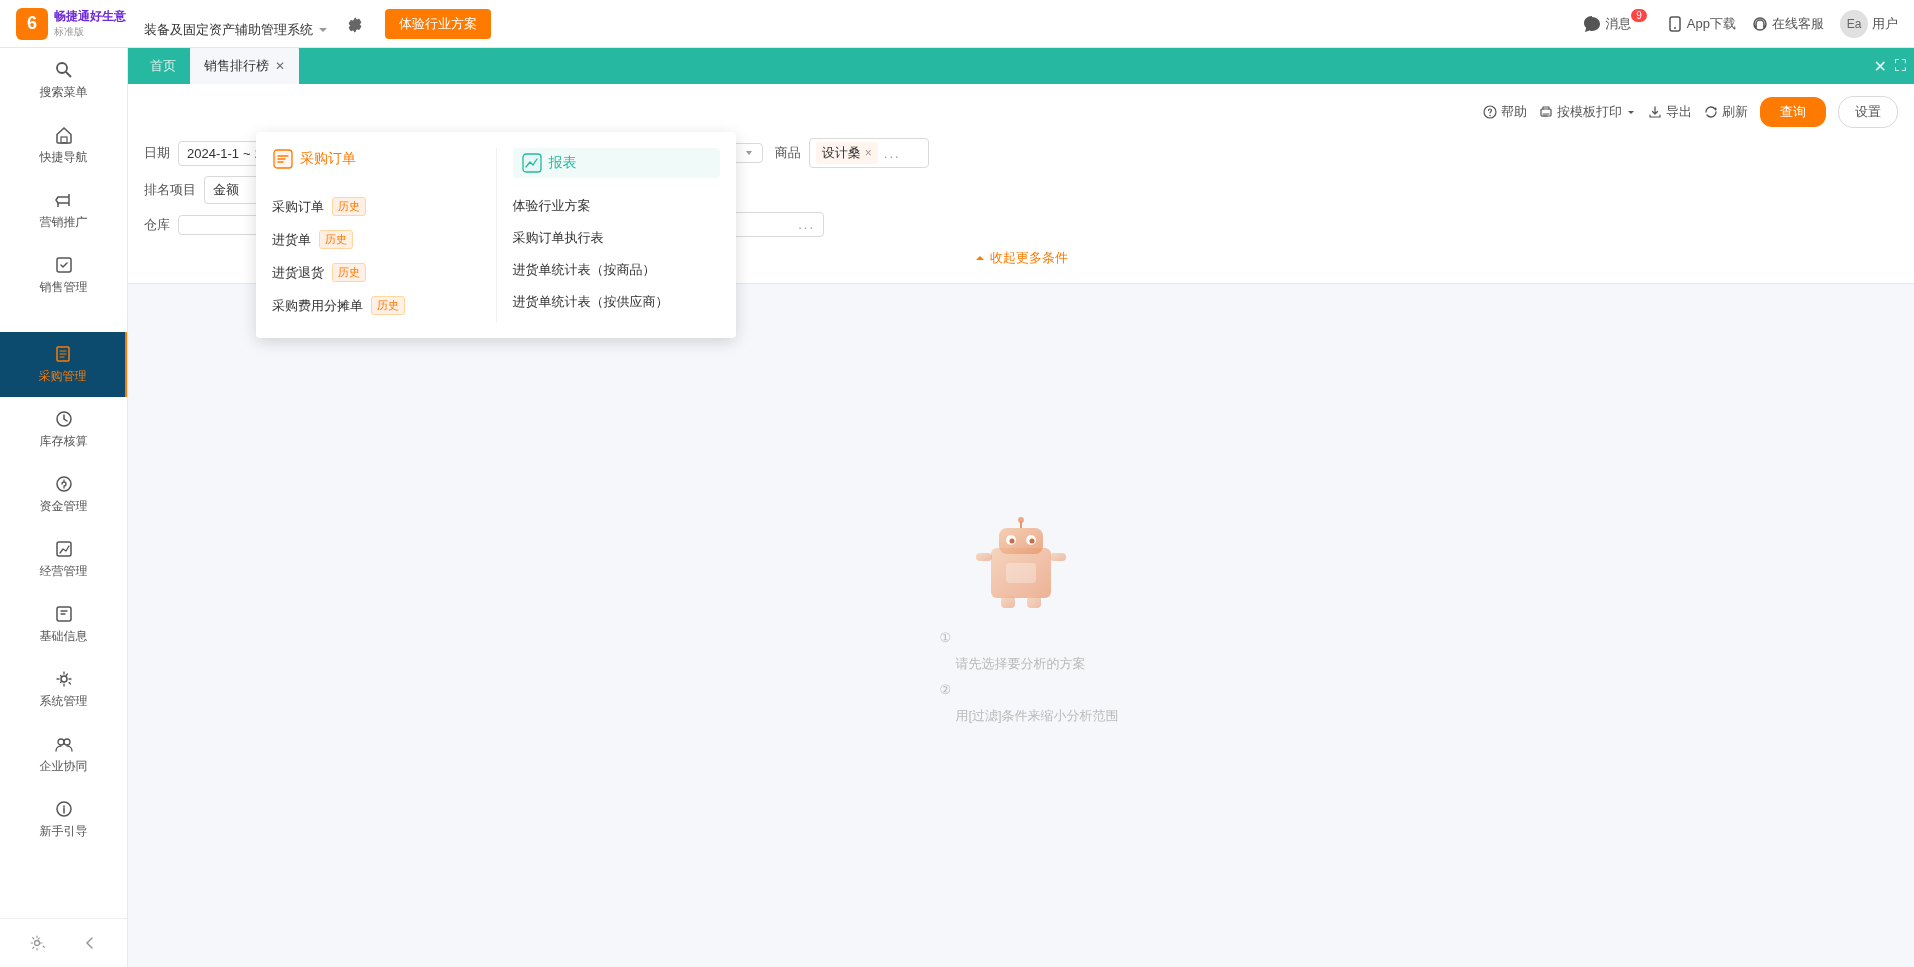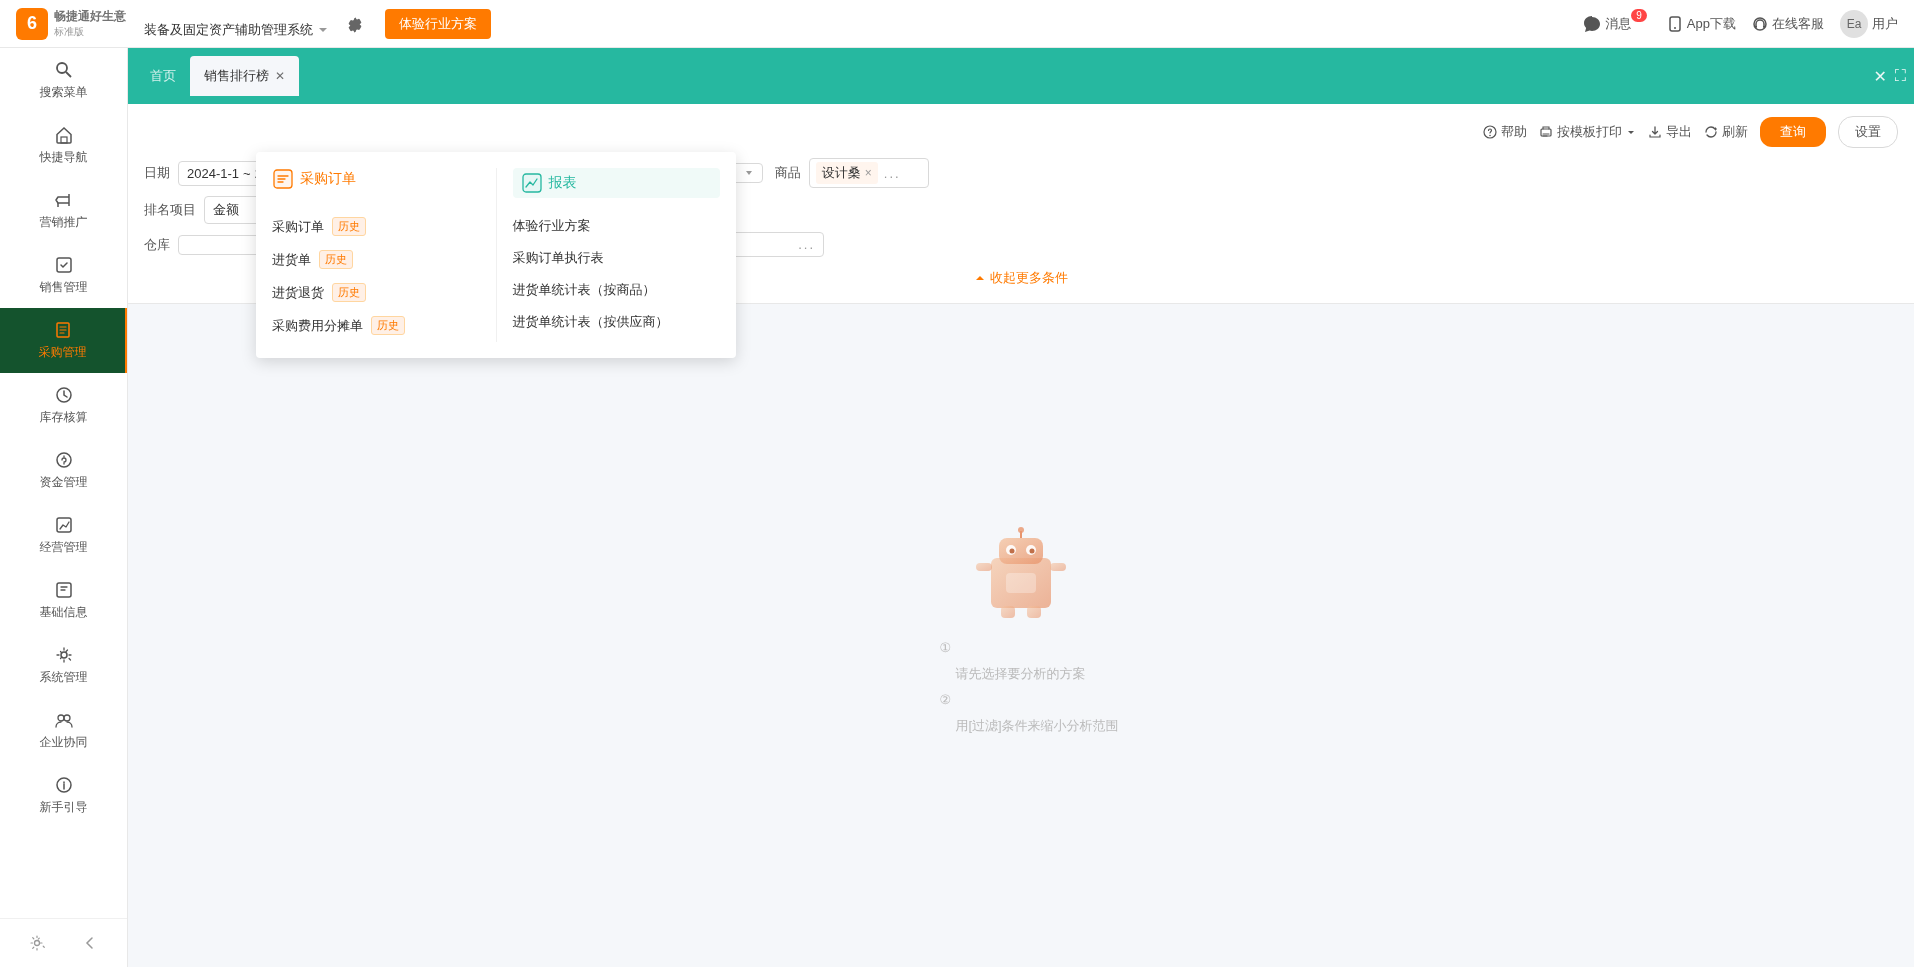--- a/index.html
+++ b/index.html
@@ -4,39 +4,39 @@
   <style>
     * { box-sizing: border-box; margin: 0; padding: 0; }
     body { font-family: "Microsoft YaHei", "PingFang SC", sans-serif; font-size: 13px; background: #f5f5f5; color: #333; overflow: hidden; }
 
     
     .app-container { display: flex; flex-direction: column; height: 967px; width: 1914px; }
     .top-bar { height: 48px; background: #fff; display: flex; align-items: center; padding: 0 16px; border-bottom: 1px solid #e8e8e8; flex-shrink: 0; }
     .main-area { display: flex; flex: 1; overflow: hidden; }
     .sidebar { width: 128px; background: #fff; border-right: 1px solid #e8e8e8; display: flex; flex-direction: column; flex-shrink: 0; }
     .content-area { flex: 1; display: flex; flex-direction: column; overflow: hidden; }
-    .tab-bar { height: 56px; background: #26b8a0; display: flex; align-items: center; padding: 0 8px; flex-shrink: 0; }
+    .tab-bar { height: 36px; background: #26b8a0; display: flex; align-items: center; padding: 0 8px; flex-shrink: 0; }
     .page-content { flex: 1; overflow: hidden; position: relative; background: #f5f7fa; }
 
     
     .logo-area { display: flex; align-items: center; gap: 6px; width: 128px; flex-shrink: 0; }
     .logo-icon { width: 32px; height: 32px; background: #ff7a00; border-radius: 6px; display: flex; align-items: center; justify-content: center; color: white; font-size: 18px; font-weight: bold; }
     .system-title { display: flex; align-items: flex-end; gap: 8px; color: #333; font-size: 13px; }
     .title-dropdown { display: flex; align-items: center; gap: 4px; cursor: pointer; }
     .title-dropdown svg { color: #999; }
     .settings-btn { width: 28px; height: 28px; display: flex; align-items: center; justify-content: center; cursor: pointer; color: #666; margin-left: 4px; }
     .industry-btn { background: #ff7a00; color: white; border: none; padding: 6px 14px; border-radius: 4px; cursor: pointer; font-size: 13px; margin-left: 8px; }
     .top-right { margin-left: auto; display: flex; align-items: center; gap: 16px; }
     .top-right-item { display: flex; align-items: center; gap: 4px; cursor: pointer; color: #555; font-size: 13px; }
     .badge { background: #ff4444; color: white; border-radius: 10px; padding: 1px 5px; font-size: 10px; position: relative; top: -8px; left: -4px; }
     .avatar { width: 28px; height: 28px; background: #e0e0e0; border-radius: 50%; display: flex; align-items: center; justify-content: center; font-size: 12px; color: #666; }
 
     
     .sidebar-item { display: flex; flex-direction: column; align-items: center; justify-content: center; padding: 12px 17px; cursor: pointer; color: #555; font-size: 12px; gap: 4px; transition: color 0.2s; }
-    .sidebar-item.active { color: #ff7a00; background: #14532d; border-right: 2px solid #ff7a00; }
+    .sidebar-item.active { color: #ff7a00; background: #0c4a6e; border-right: 2px solid #ff7a00; margin-top: 24px; }
     .sidebar-item svg { width: 20px; height: 20px; }
     .sidebar-bottom { margin-top: auto; display: flex; justify-content: space-around; padding: 10px; border-top: 1px solid #f0f0f0; }
     .sidebar-bottom-btn { width: 28px; height: 28px; display: flex; align-items: center; justify-content: center; cursor: pointer; color: #999; }
 
     
     .tab-item { display: flex; align-items: center; gap: 6px; padding: 0 14px; height: 40px; cursor: pointer; color: rgba(255,255,255,0.8); font-size: 13px; border-radius: 4px 4px 0 0; }
     .tab-item.active { background: #f5f7fa; color: #333; border-radius: 4px 4px 0 0; }
     .tab-close { cursor: pointer; opacity: 0.7; font-size: 12px; }
     .tab-right { margin-left: auto; display: flex; align-items: center; gap: 8px; }
     .tab-action-btn { color: rgba(255,255,255,0.9); cursor: pointer; font-size: 16px; }
@@ -70,21 +70,21 @@
     .collapse-row { display: flex; justify-content: center; padding: 4px 0; }
   </style>
 </head>
 <body>
 
 <div class="app-container">
   <div class="top-bar">
     <div class="logo-area">
       <div class="logo-icon">6</div>
       <div>
-        <div style="font-size:12px;color:#737373;font-weight:bold;text-align:right;">畅捷通好生意</div>
+        <div style="font-size:12px;color:#6d28d9;font-weight:bold;text-align:right;">畅捷通好生意</div>
         <div style="font-size:10px;color:#999;">标准版</div>
       </div>
     </div>
     <div class="system-title">
       <div class="title-dropdown">
         <span>装备及固定资产辅助管理系统</span>
         <svg width="12" height="12" viewBox="0 0 12 12" fill="currentColor">
             <path d="M2 4l4 4 4-4z"></path>
           </svg>
       </div>

